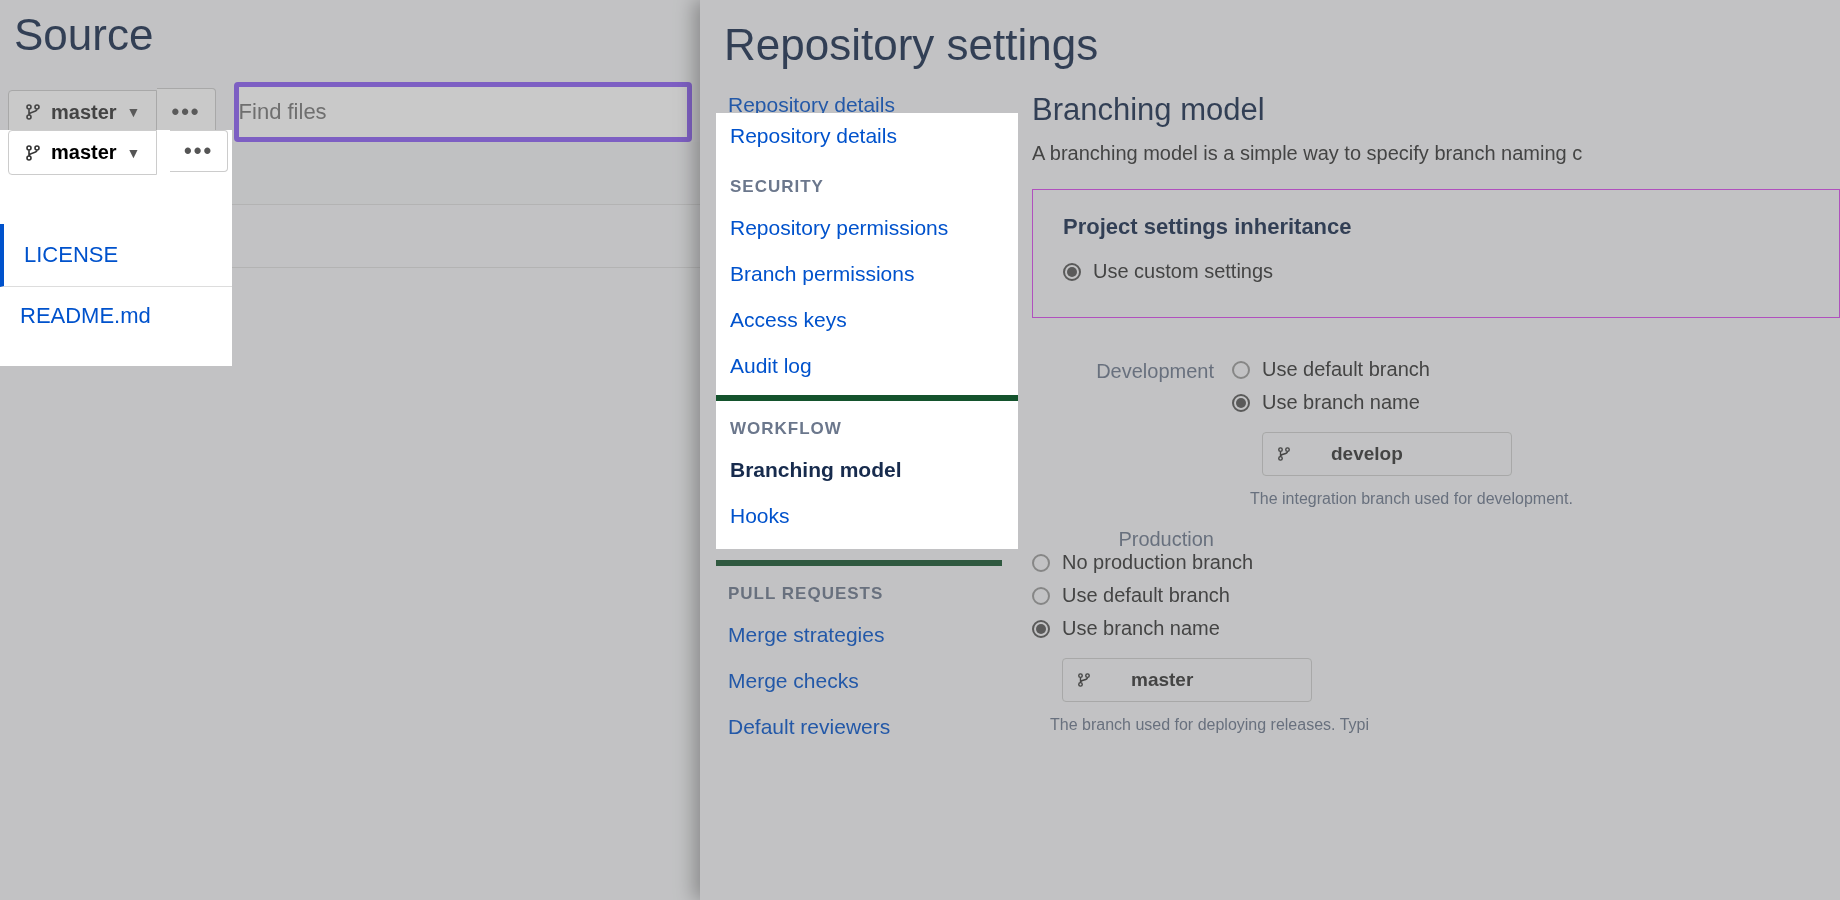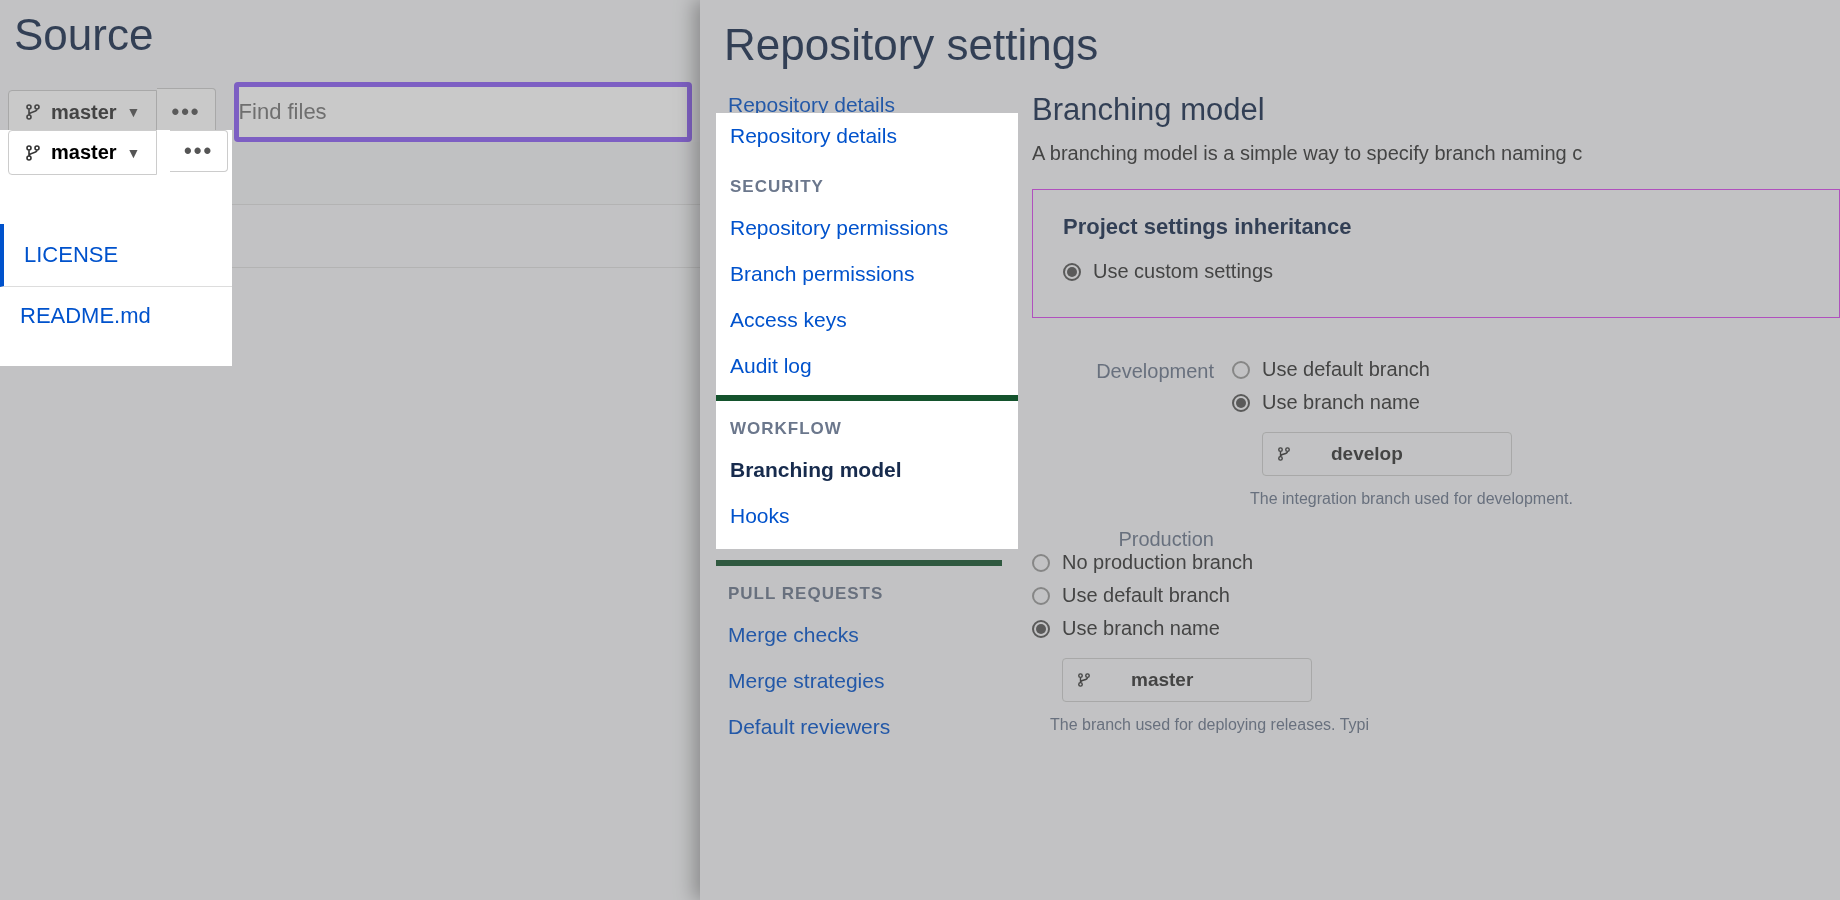--- a/index.html
+++ b/index.html
@@ -345,22 +345,22 @@
       <div class="sb-header first">SECURITY</div>
       <div class="sb-item">Repository permissions</div>
       <div class="sb-item">Branch permissions</div>
       <div class="sb-item">Access keys</div>
       <div class="sb-item">Audit log</div>
       <div class="sb-header">WORKFLOW</div>
       <div class="sb-item active">Branching model</div>
       <div class="sb-item">Hooks</div>
       <div class="sb-item">HipChat integration</div>
       <div class="sb-header">PULL REQUESTS</div>
+      <div class="sb-item">Merge strategies</div>
       <div class="sb-item">Merge checks</div>
-      <div class="sb-item">Merge strategies</div>
       <div class="sb-item">Default reviewers</div>
     </div>
 
     <div class="settings-main">
       <div class="bm-title">Branching model</div>
       <div class="bm-desc">A branching model is a simple way to specify branch naming c</div>
 
       <div class="inherit-box">
         <div class="inherit-title">Project settings inheritance</div>
         <div class="radio-row">

